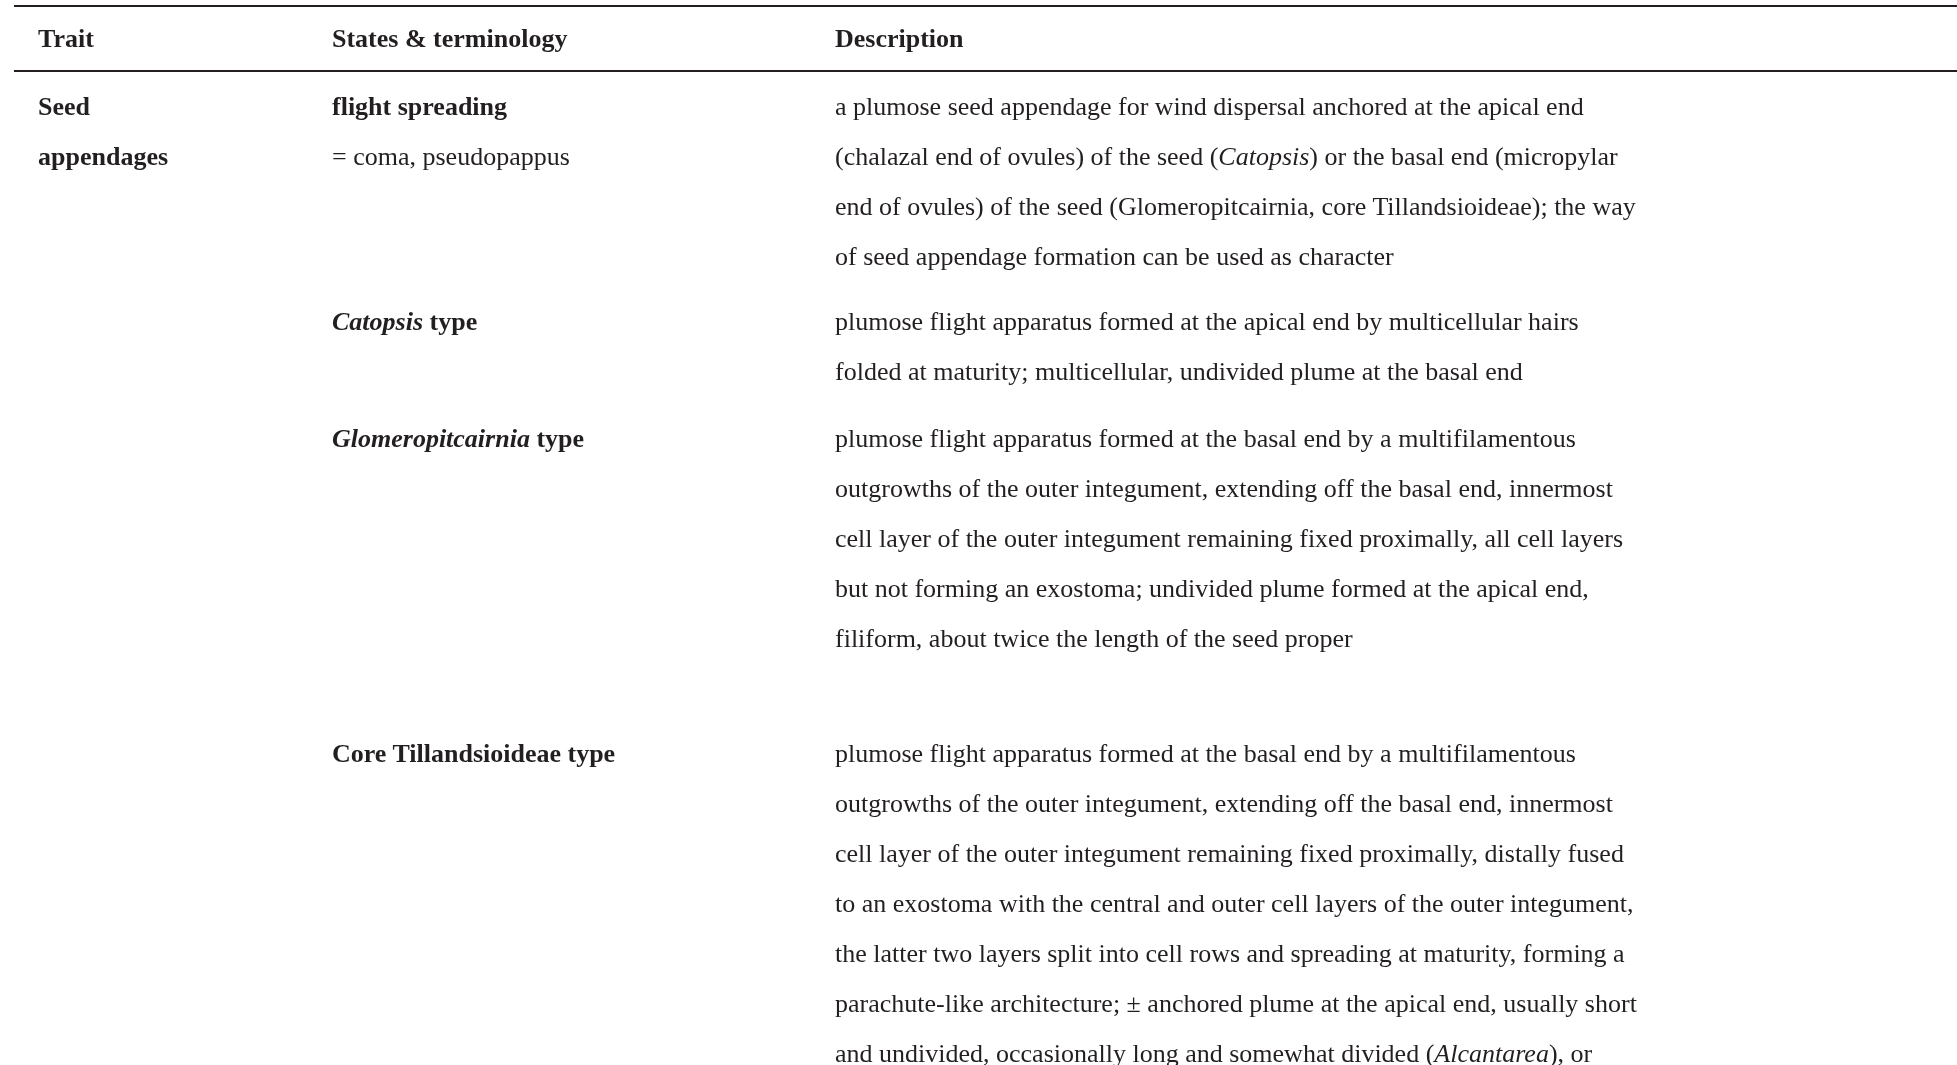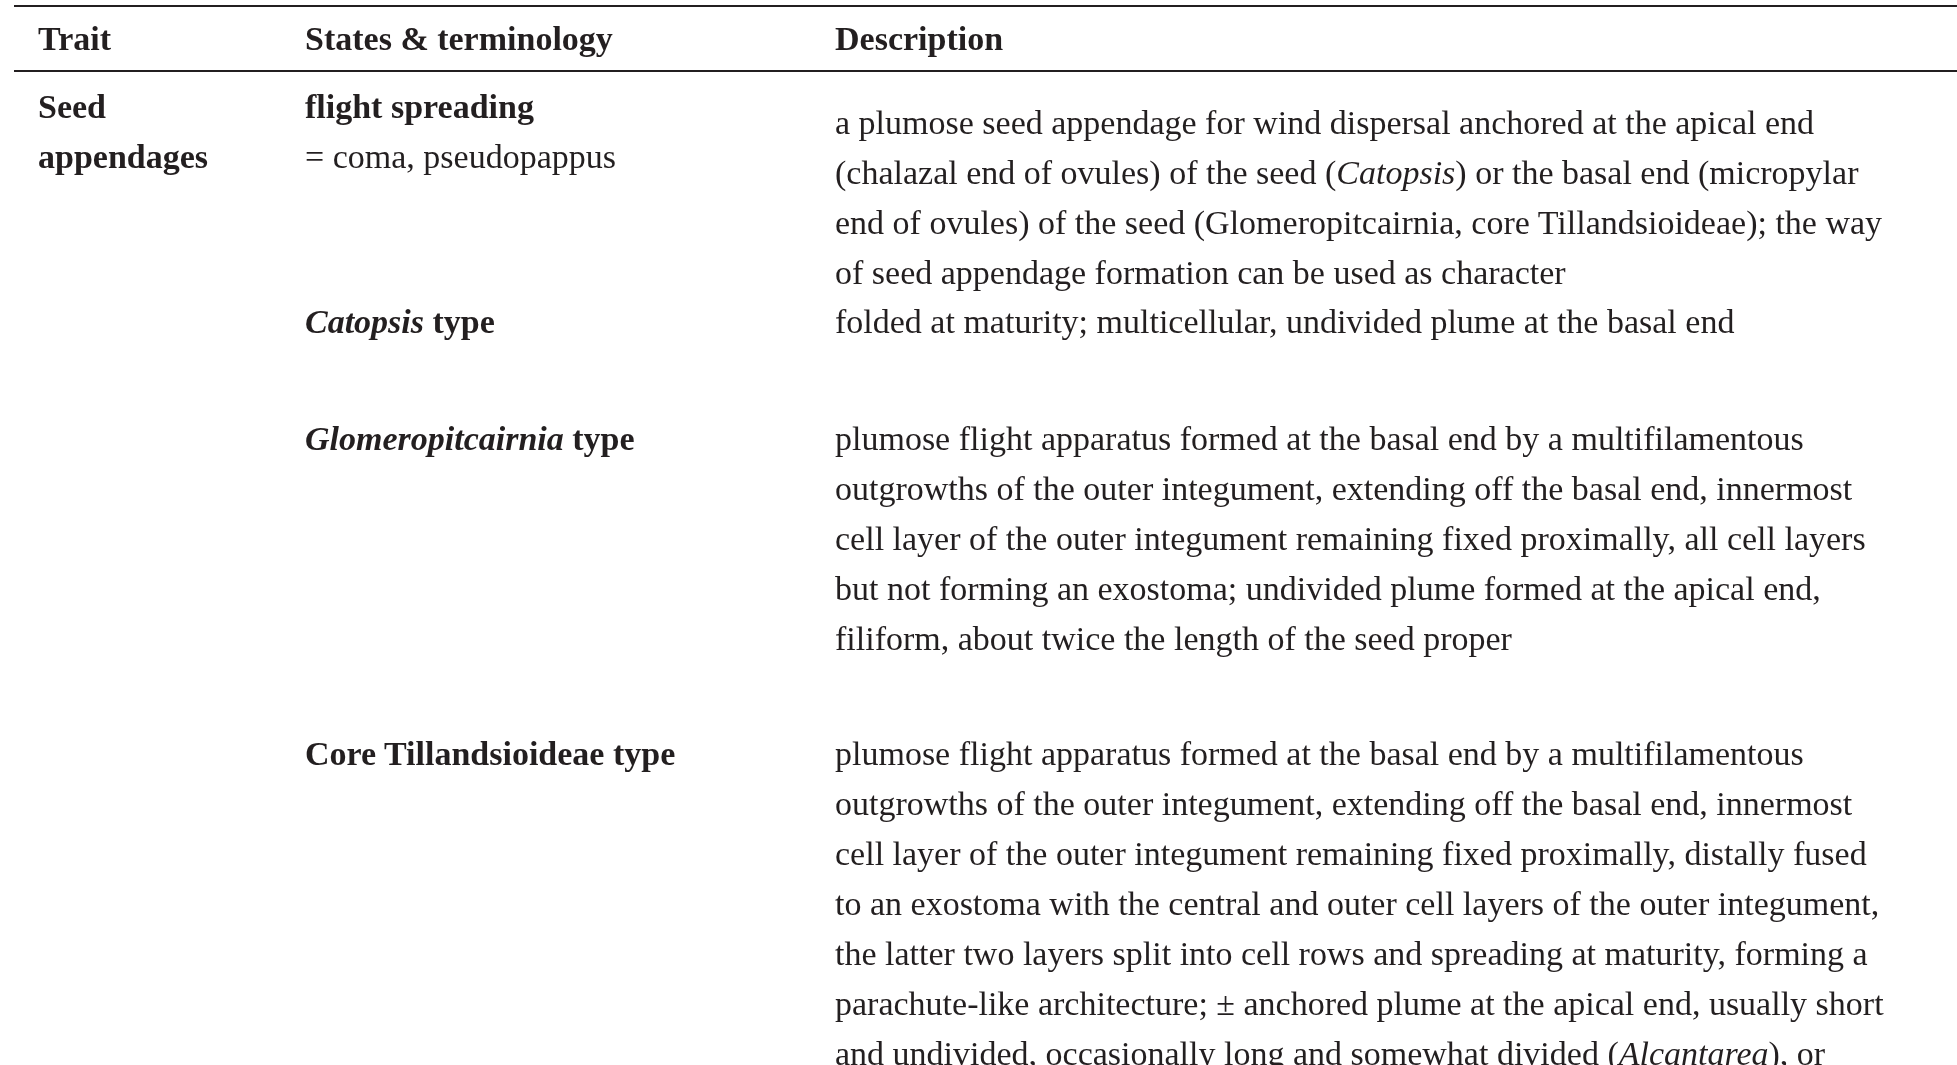--- a/index.html
+++ b/index.html
@@ -19,30 +19,30 @@
       position: absolute;
       left: 14px;
       right: 0;
       height: 2px;
       background: #231f20;
     }
     .rule.top { top: 5px; }
     .rule.head { top: 70px; }
     .cell {
       position: absolute;
-      font-size: 34px;
+      font-size: 26px;
       line-height: 50px;
       white-space: nowrap;
     }
     .hdr {
       font-weight: bold;
       top: 14px;
     }
     .c1 { left: 38px; }
-    .c2 { left: 305px; }
+    .c2 { left: 332px; }
     .c3 { left: 835px; }
     .b { font-weight: bold; }
     .i { font-style: italic; }
     .line { display: block; }
   </style>
 </head>
 <body>
 
 <div>
   <div class="rule top"></div>
@@ -54,31 +54,32 @@
 
   <div class="cell c1 b" style="top:82px;">
     <span class="line">Seed</span>
     <span class="line">appendages</span>
   </div>
 
   <div class="cell c2" style="top:82px;">
     <span class="line b">flight spreading</span>
     <span class="line">= coma, pseudopappus</span>
   </div>
-  <div class="cell c3" style="top:82px;margin-top:16px;">
+  <div class="cell c3" style="top:82px;">
     <span class="line">a plumose seed appendage for wind dispersal anchored at the apical end</span>
     <span class="line"><span>(chalazal end of ovules) of the seed (</span><span class="i">Catopsis</span><span>) or the basal end (micropylar</span></span>
     <span class="line">end of ovules) of the seed (Glomeropitcairnia, core Tillandsioideae); the way</span>
     <span class="line">of seed appendage formation can be used as character</span>
   </div>
 
   <div class="cell c2 b" style="top:297px;">
     <span class="i">Catopsis</span><span> type</span>
   </div>
   <div class="cell c3" style="top:297px;">
+    <span class="line">plumose flight apparatus formed at the apical end by multicellular hairs</span>
     <span class="line">folded at maturity; multicellular, undivided plume at the basal end</span>
   </div>
 
   <div class="cell c2 b" style="top:414px;text-align:right;">
     <span class="i">Glomeropitcairnia</span><span> type</span>
   </div>
   <div class="cell c3" style="top:414px;">
     <span class="line">plumose flight apparatus formed at the basal end by a multifilamentous</span>
     <span class="line">outgrowths of the outer integument, extending off the basal end, innermost</span>
     <span class="line">cell layer of the outer integument remaining fixed proximally, all cell layers</span>

